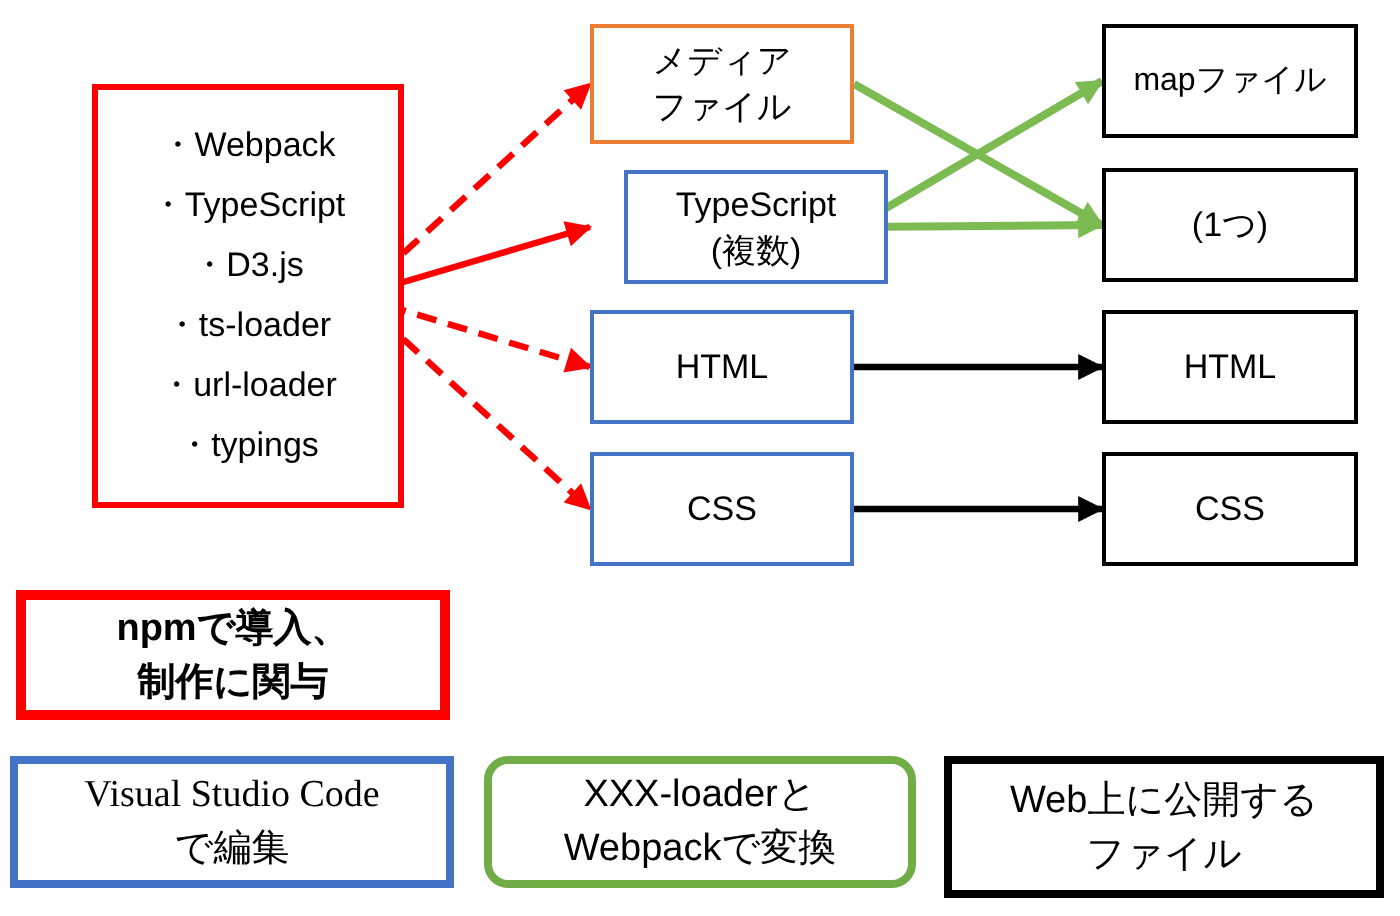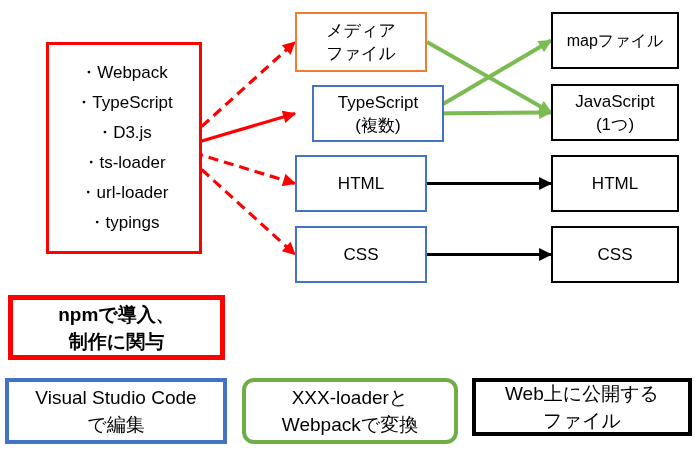--- a/index.html
+++ b/index.html
@@ -26,21 +26,21 @@
   .out{left:551px;width:128px;border:2px solid #000;font-size:17px;line-height:23px;}
   .b-map{top:12px;height:57px;font-size:16px;}
   .b-js{top:84px;height:57px;}
   .b-html-out{top:155px;height:57px;}
   .b-css-out{top:226px;height:57px;}
   
   .leg{font-size:19px;line-height:27px;}
   .leg-npm{left:8px;top:295px;width:217px;height:65px;border:5px solid #f00;}
   .leg-vscode{left:5px;top:378px;width:222px;height:66px;border:4px solid #4472C4;}
   .leg-loader{left:242px;top:378px;width:216px;height:66px;border:4px solid #70AD47;}
-  .leg-web{left:472px;top:378px;width:220px;height:58px;border:4px solid #000;}
+  .leg-web{left:472px;top:378px;width:220px;height:71px;border:4px solid #000;}
 </style>
 </head>
 <body>
 
 <div id="canvas">
 
   <svg id="arrows-layer" width="700" height="458" viewBox="0 0 700 458" xmlns="http://www.w3.org/2000/svg">
       <defs>
         <marker id="mk-red" viewBox="0 0 12 12" refX="11" refY="6" markerWidth="14" markerHeight="13" markerUnits="userSpaceOnUse" orient="auto-start-reverse">
           <path d="M0,0 L12,6 L0,12 Z" fill="#FF0000"></path>
@@ -84,35 +84,34 @@
     <div class="ln">HTML</div>
   </div>
   <div class="box mid b-css-src" style="border-color: rgb(68, 114, 196);">
     <div class="ln">CSS</div>
   </div>
 
   <div class="box out b-map" style="border-color: rgb(0, 0, 0);">
     <div class="ln">mapファイル</div>
   </div>
   <div class="box out b-js" style="border-color: rgb(0, 0, 0);">
-    <div class="ln">JavaScript</div>
     <div class="ln">(1つ)</div>
   </div>
   <div class="box out b-html-out" style="border-color: rgb(0, 0, 0);">
     <div class="ln">HTML</div>
   </div>
   <div class="box out b-css-out" style="border-color: rgb(0, 0, 0);">
     <div class="ln">CSS</div>
   </div>
 
   <div class="box leg leg-npm" style="border-color: rgb(255, 0, 0); font-weight: bold;">
     <div class="ln">npmで導入、</div>
     <div class="ln">制作に関与</div>
   </div>
-  <div class="box leg leg-vscode" style="border-color: rgb(68, 114, 196);">
+  <div class="box leg leg-vscode" style="border-color: rgb(68, 114, 196); font-family: Liberation Serif, serif;">
     <div class="ln">Visual Studio Code</div>
     <div class="ln">で編集</div>
   </div>
   <div class="box leg leg-loader" style="border-color: rgb(112, 173, 71); border-radius: 12px;">
     <div class="ln">XXX-loaderと</div>
     <div class="ln">Webpackで変換</div>
   </div>
   <div class="box leg leg-web" style="border-color: rgb(0, 0, 0);">
     <div class="ln">Web上に公開する</div>
     <div class="ln">ファイル</div>

